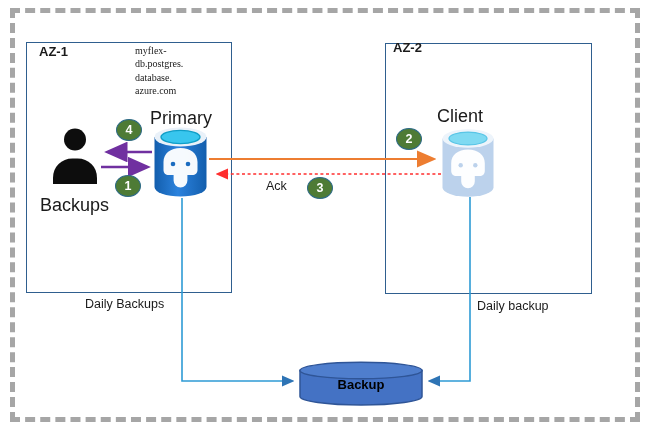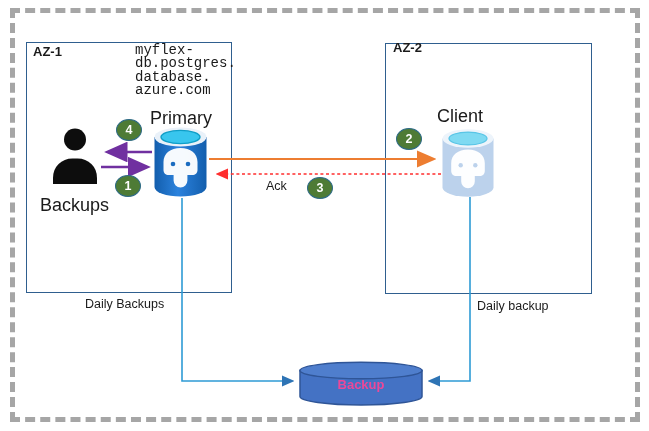--- a/index.html
+++ b/index.html
@@ -15,27 +15,27 @@
   }
   .region-label{
     left:556px;top:9px;width:78px;text-align:center;
     font-size:13px;font-weight:700;z-index:6;
   }
   
   .az-box{border:1.5px solid #2f5f8f;background:transparent;z-index:2;}
   .az1{left:26px;top:42px;width:204px;height:249px;}
   .az2{left:385px;top:43px;width:205px;height:249px;}
   .az-label{font-size:13px;font-weight:700;z-index:6;}
-  .az1-label{left:33px;top:44px;}
+  .az1-label{left:39px;top:44px;}
   .az2-label{left:393px;top:40px;}
   
   .hostname{
     left:135px;top:44px;width:95px;
-    font-family:Liberation Mono, monospace;
-    font-size:14px;line-height:13.4px;white-space:pre-line;z-index:6;
+    font-family:Liberation Serif, serif;
+    font-size:10px;line-height:13.4px;white-space:pre-line;z-index:6;
   }
   
   .node-label{font-size:18px;font-weight:400;text-align:left;z-index:6;}
   .primary-label{left:150px;top:108px;width:62px;}
   .standby-label{left:437px;top:106px;width:62px;}
   .client-label{left:40px;top:195px;width:52px;}
   
   .flow-label{font-size:12.5px;z-index:6;}
   .sync-label{left:227px;top:113px;width:158px;text-align:center;line-height:16px;white-space:pre-line;}
   .ack-label{left:266px;top:179px;}
@@ -54,21 +54,21 @@
   .badge-2{left:396px;top:128px;}
   .badge-3{left:307px;top:177px;}
   
   .icon{z-index:5;}
   .client-icon{left:51px;top:127px;}
   .primary-icon{left:152px;top:124px;}
   .standby-icon{left:440px;top:126px;}
   .backup-icon{left:298px;top:361px;}
   .backup-label{
     left:298px;top:377px;width:126px;text-align:center;
-    color:#ec4899;font-size:13px;font-weight:700;z-index:7;
+    color:#000000;font-size:13px;font-weight:700;z-index:7;
   }
   .connector-layer{left:0;top:0;z-index:4;}
 </style>
 </head>
 <body>
 
 <div class="canvas">
 
   <div class="abs region-border"></div>
 

